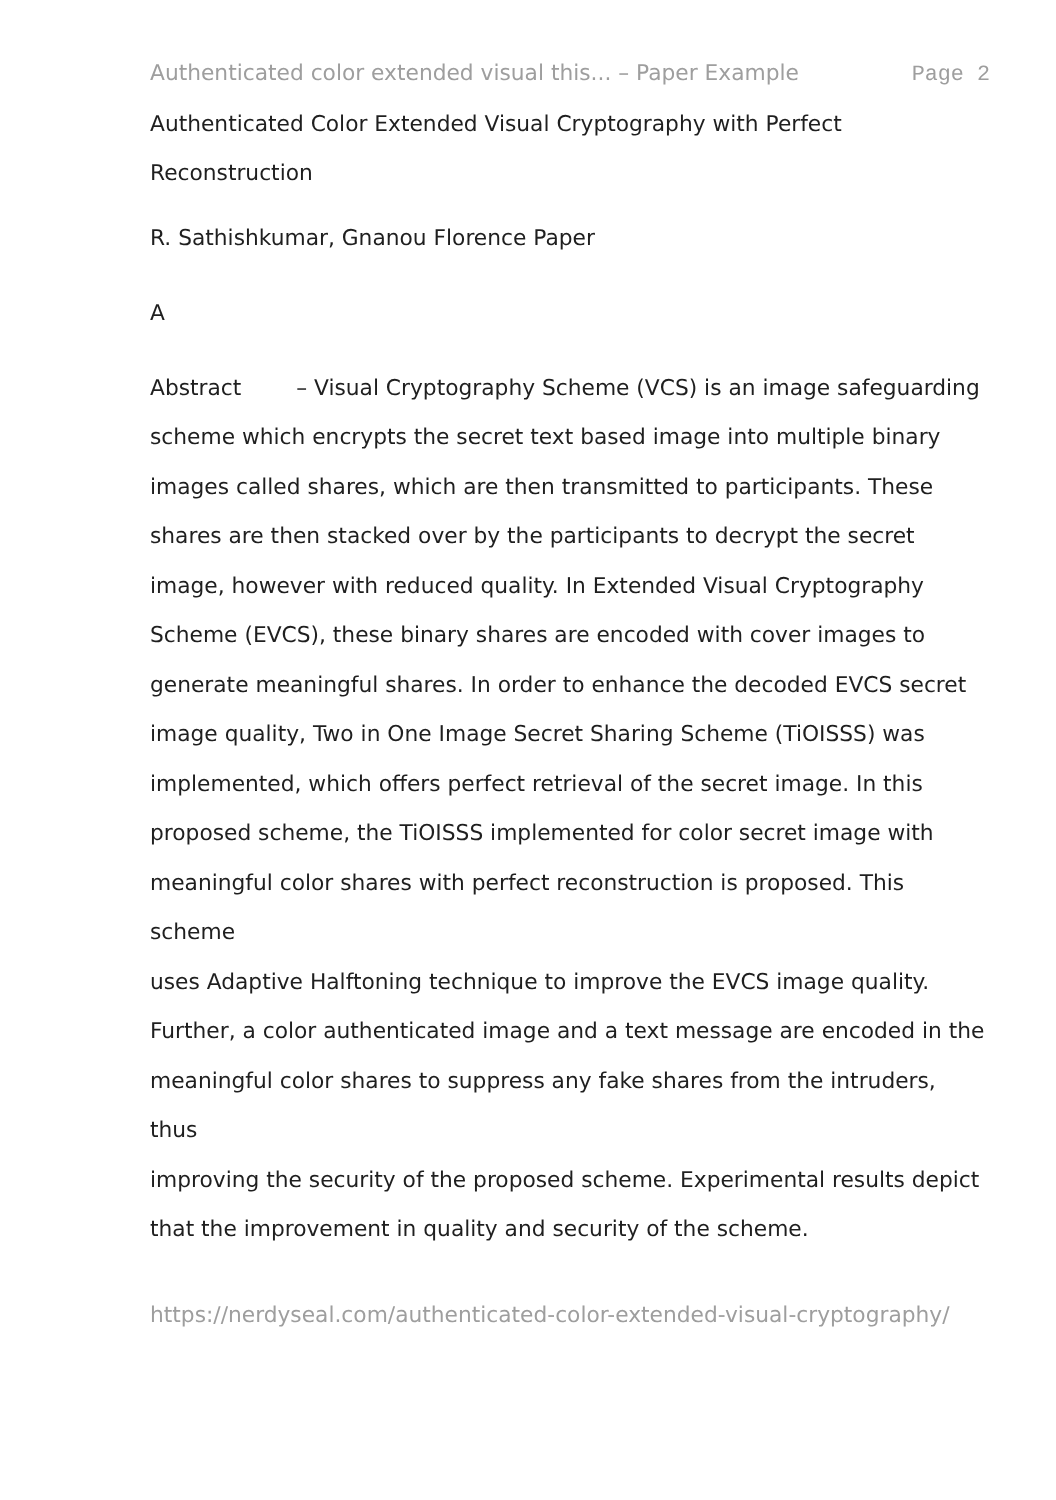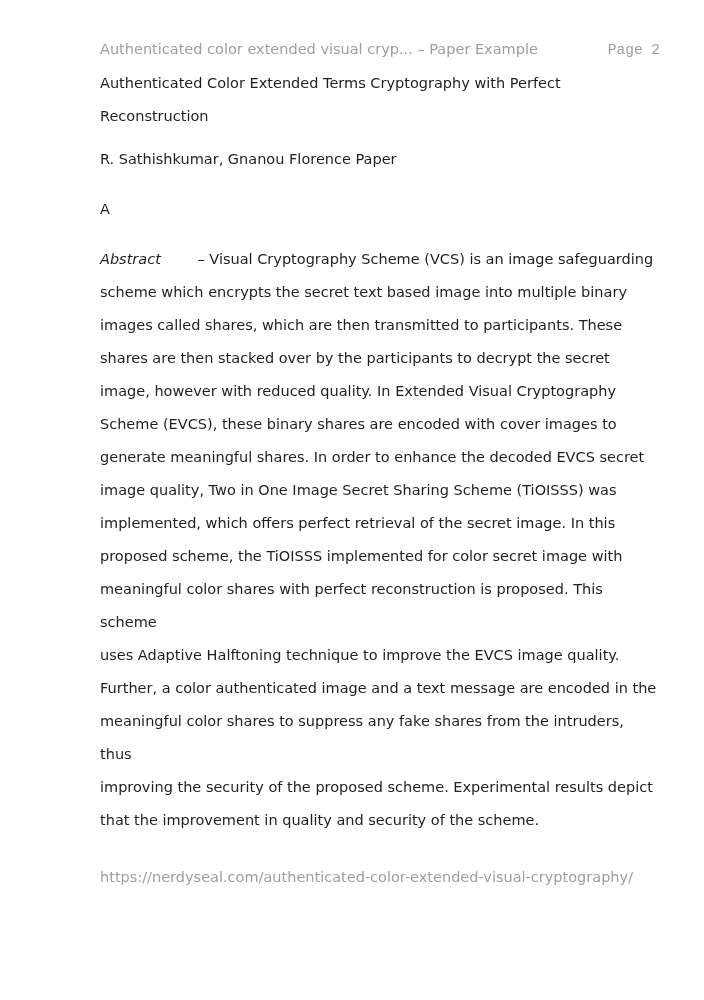--- a/index.html
+++ b/index.html
@@ -52,21 +52,20 @@
   }
   .section-letter {
     margin: 17px 0 0 0;
     line-height: 33px;
   }
   .abstract {
     margin: 17px 0 0 0;
     line-height: 33px;
   }
   .abstract .abstract-label {
-    font-style: italic;
   }
   .abstract .abstract-text {
     white-space: pre-line;
     margin-left: 32px;
   }
   .index-terms {
     margin: 17px 0 0 0;
     line-height: 33px;
     font-style: italic;
     white-space: pre-line;
@@ -82,25 +81,25 @@
     line-height: 33px;
     color: #9e9e9e;
   }
 </style>
 </head>
 <body>
 
 <div class="page">
 
   <div class="doc-header">
-    <span class="doc-title">Authenticated color extended visual cryp... – Paper Example</span>
+    <span class="doc-title">Authenticated color extended visual this... – Paper Example</span>
     <span class="page-number">Page 2</span>
   </div>
 
-  <h1 class="paper-title">Authenticated Color Extended Terms Cryptography with Perfect
+  <h1 class="paper-title">Authenticated Color Extended Visual Cryptography with Perfect
 Reconstruction</h1>
 
   <p class="authors">R. Sathishkumar, Gnanou Florence Paper</p>
 
   <p class="section-letter">A</p>
 
   <p class="abstract"><span class="abstract-label">Abstract</span><span class="abstract-text"> – Visual Cryptography Scheme (VCS) is an image safeguarding
 scheme which encrypts the secret text based image into multiple binary
 images called shares, which are then transmitted to participants. These
 shares are then stacked over by the participants to decrypt the secret

